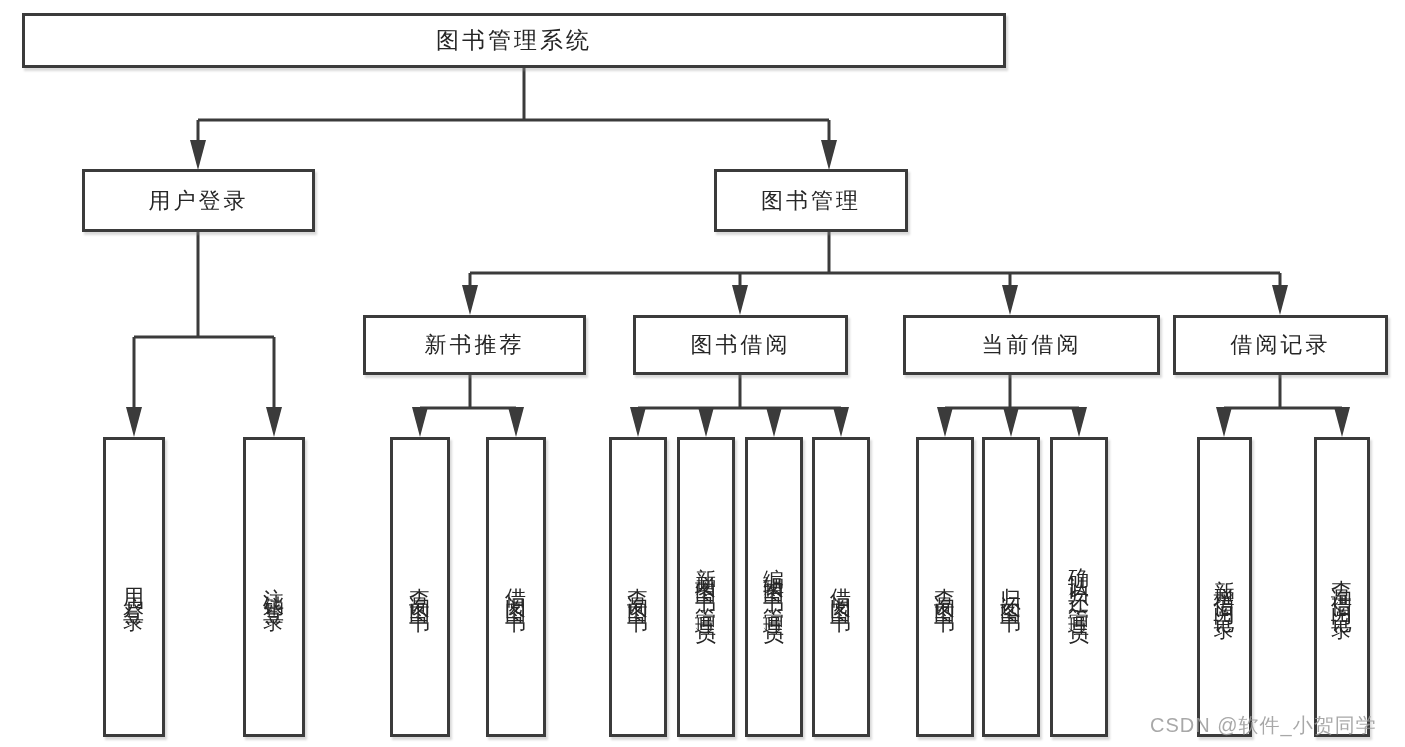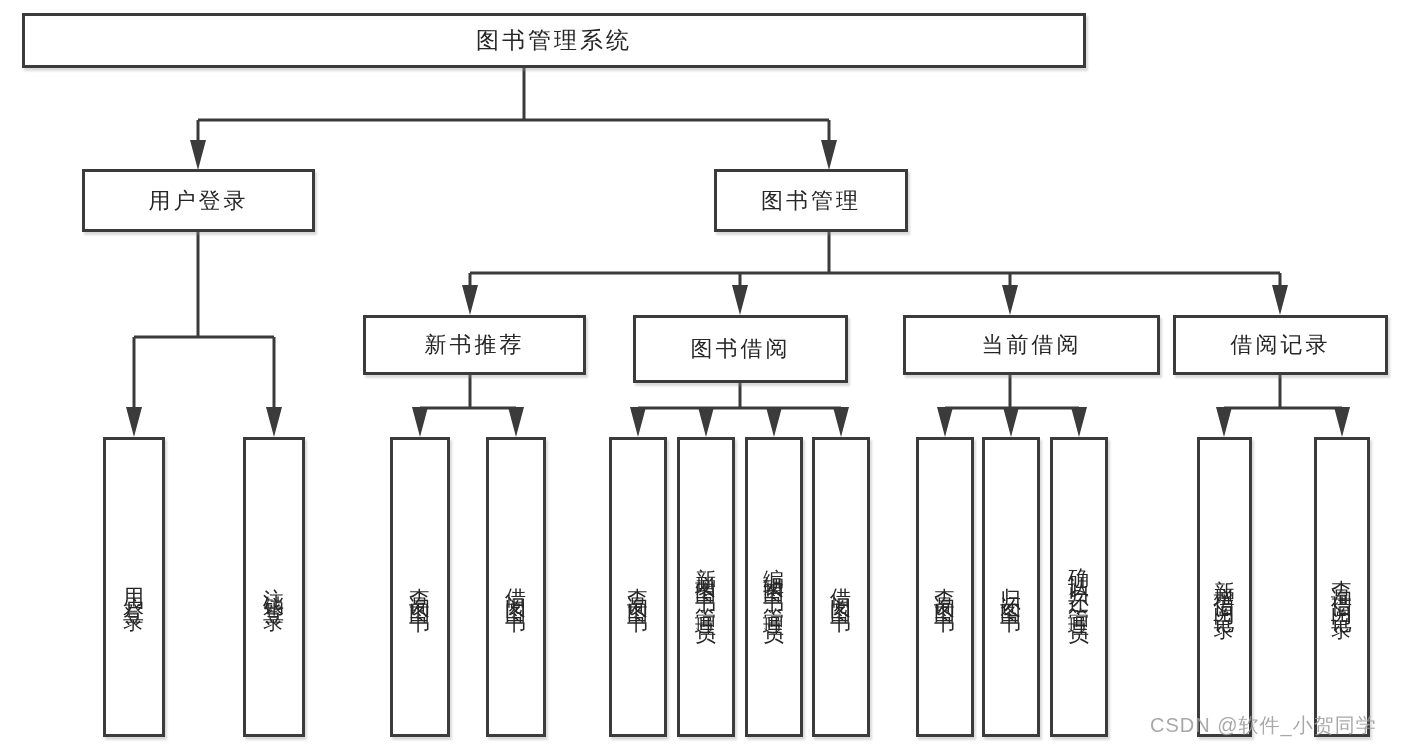--- a/index.html
+++ b/index.html
@@ -81,35 +81,35 @@
       <polygon points="698,407 714,407 706,437"></polygon>
       <polygon points="766,407 782,407 774,437"></polygon>
       <polygon points="833,407 849,407 841,437"></polygon>
       <polygon points="937,407 953,407 945,437"></polygon>
       <polygon points="1003,407 1019,407 1011,437"></polygon>
       <polygon points="1071,407 1087,407 1079,437"></polygon>
       <polygon points="1216,407 1232,407 1224,437"></polygon>
       <polygon points="1334,407 1350,407 1342,437"></polygon>
     </svg>
 
-  <div class="box lvl1" style="left:22px;top:13px;width:1064px;height:55px">
+  <div class="box lvl1" style="left:22px;top:13px;width:984px;height:55px">
     <span class="txt">图书管理系统</span>
   </div>
 
   <div class="box lvl2" style="left:82px;top:169px;width:233px;height:63px">
     <span class="txt">用户登录</span>
   </div>
   <div class="box lvl2" style="left:714px;top:169px;width:194px;height:63px">
     <span class="txt">图书管理</span>
   </div>
 
   <div class="box lvl3" style="left:363px;top:315px;width:223px;height:60px">
     <span class="txt">新书推荐</span>
   </div>
-  <div class="box lvl3" style="left:633px;top:315px;width:215px;height:68px">
+  <div class="box lvl3" style="left:633px;top:315px;width:215px;height:60px">
     <span class="txt">图书借阅</span>
   </div>
   <div class="box lvl3" style="left:903px;top:315px;width:257px;height:60px">
     <span class="txt">当前借阅</span>
   </div>
   <div class="box lvl3" style="left:1173px;top:315px;width:215px;height:60px">
     <span class="txt">借阅记录</span>
   </div>
 
   <div class="box leaf" style="left:103px;top:437px;width:62px;height:300px">

